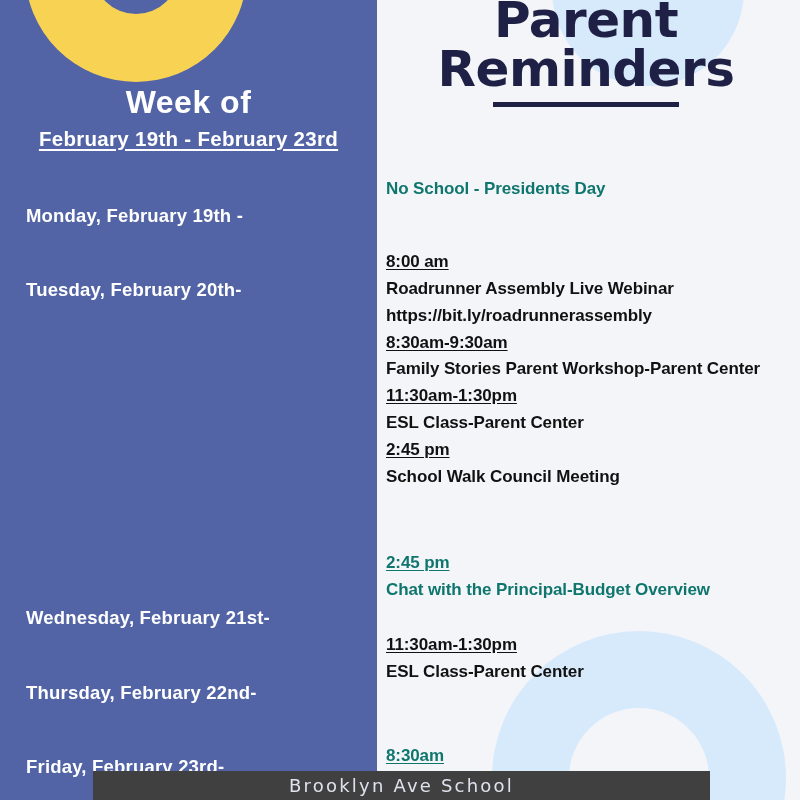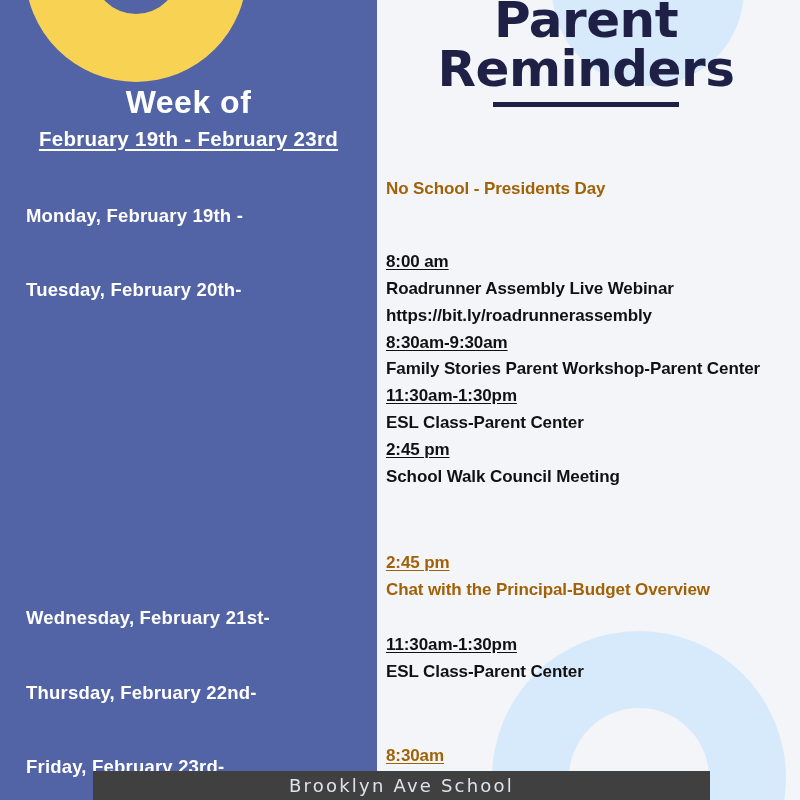--- a/index.html
+++ b/index.html
@@ -168,21 +168,21 @@
     left: 0;
     width: 410px;
   }
   .entry-line {
     font-size: 17px;
     font-weight: bold;
     line-height: 1.58;
     letter-spacing: -0.1px;
   }
   .t-dark  { color: #111111; }
-  .t-blue  { color: #a16207; }
+  .t-blue  { color: #0f766e; }
   .u-line  { text-decoration: underline; text-underline-offset: 2px; }
 
   .e-mon { top: 176px; }
   .e-tue { top: 249px; }
   .e-wed { top: 550px; }
   .e-thu { top: 632px; }
   .e-fri { top: 743px; }
 
   
   .footer-bar {

